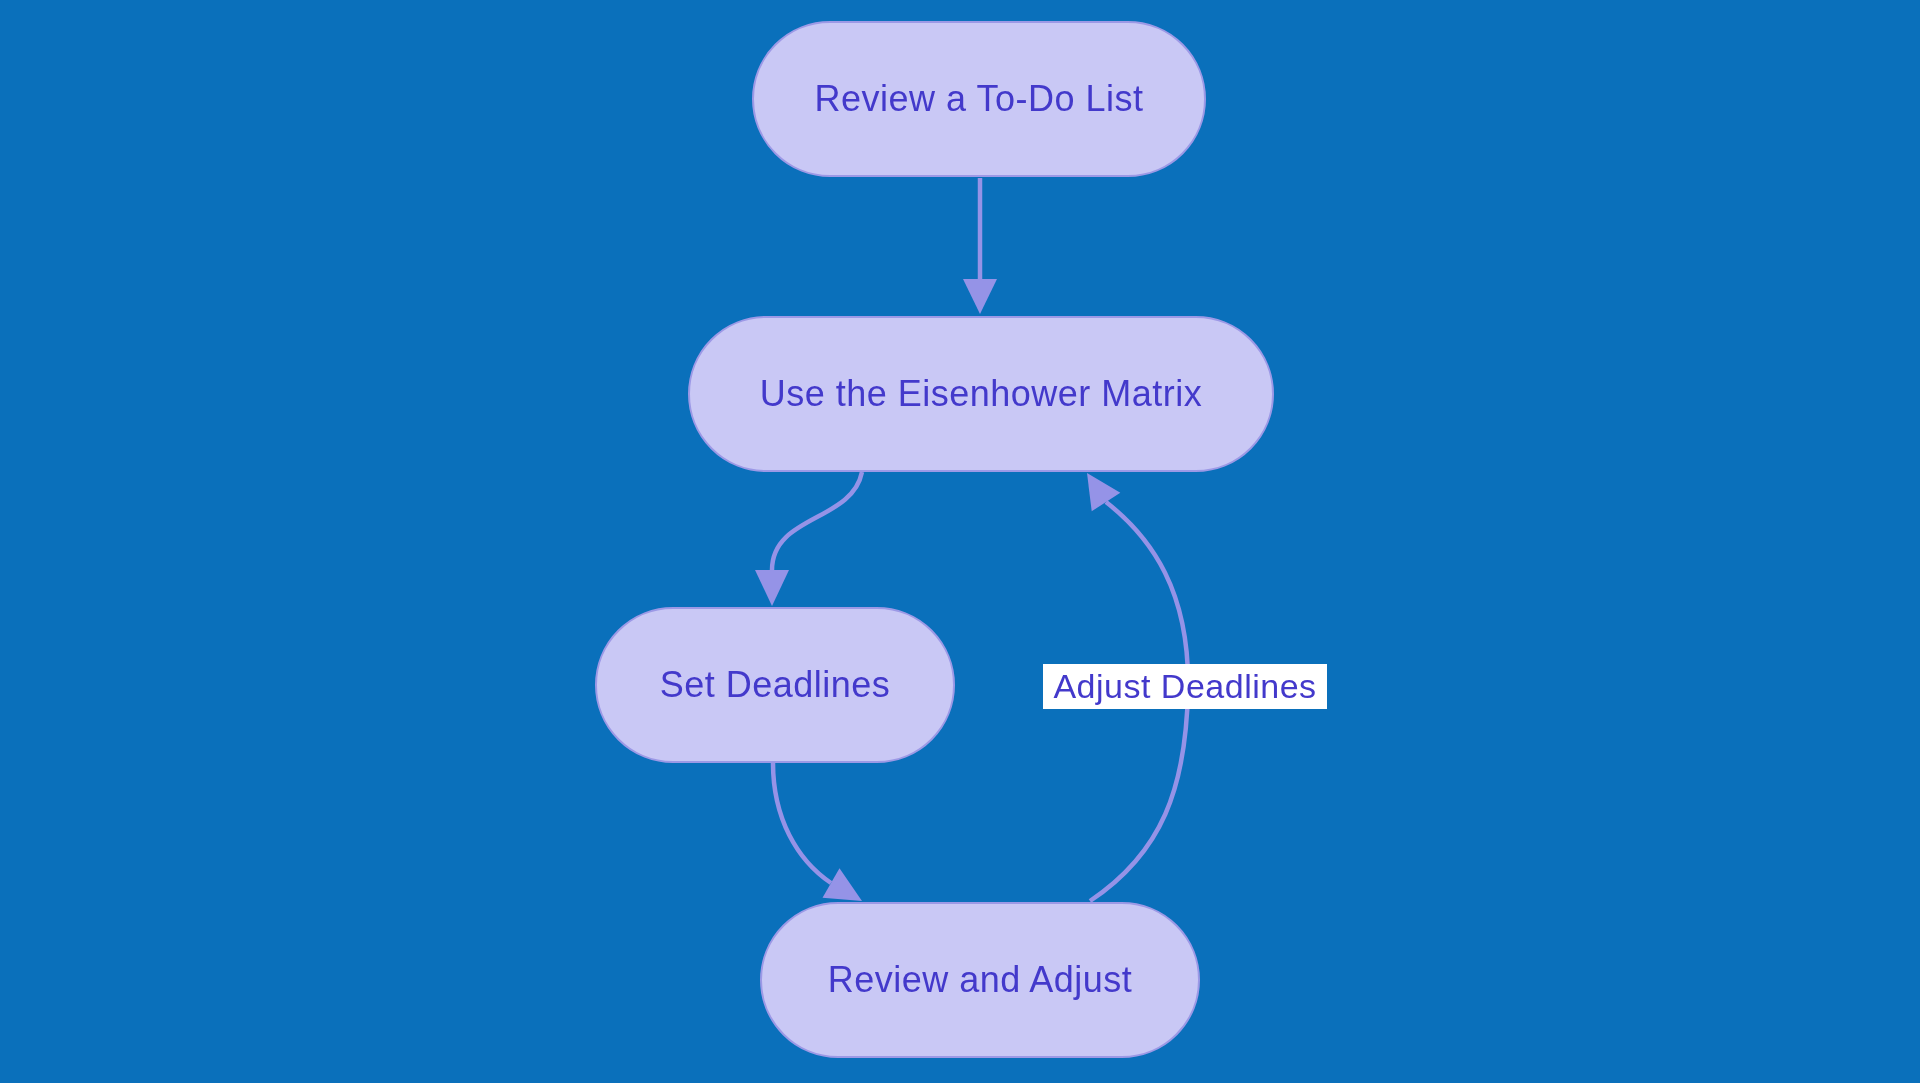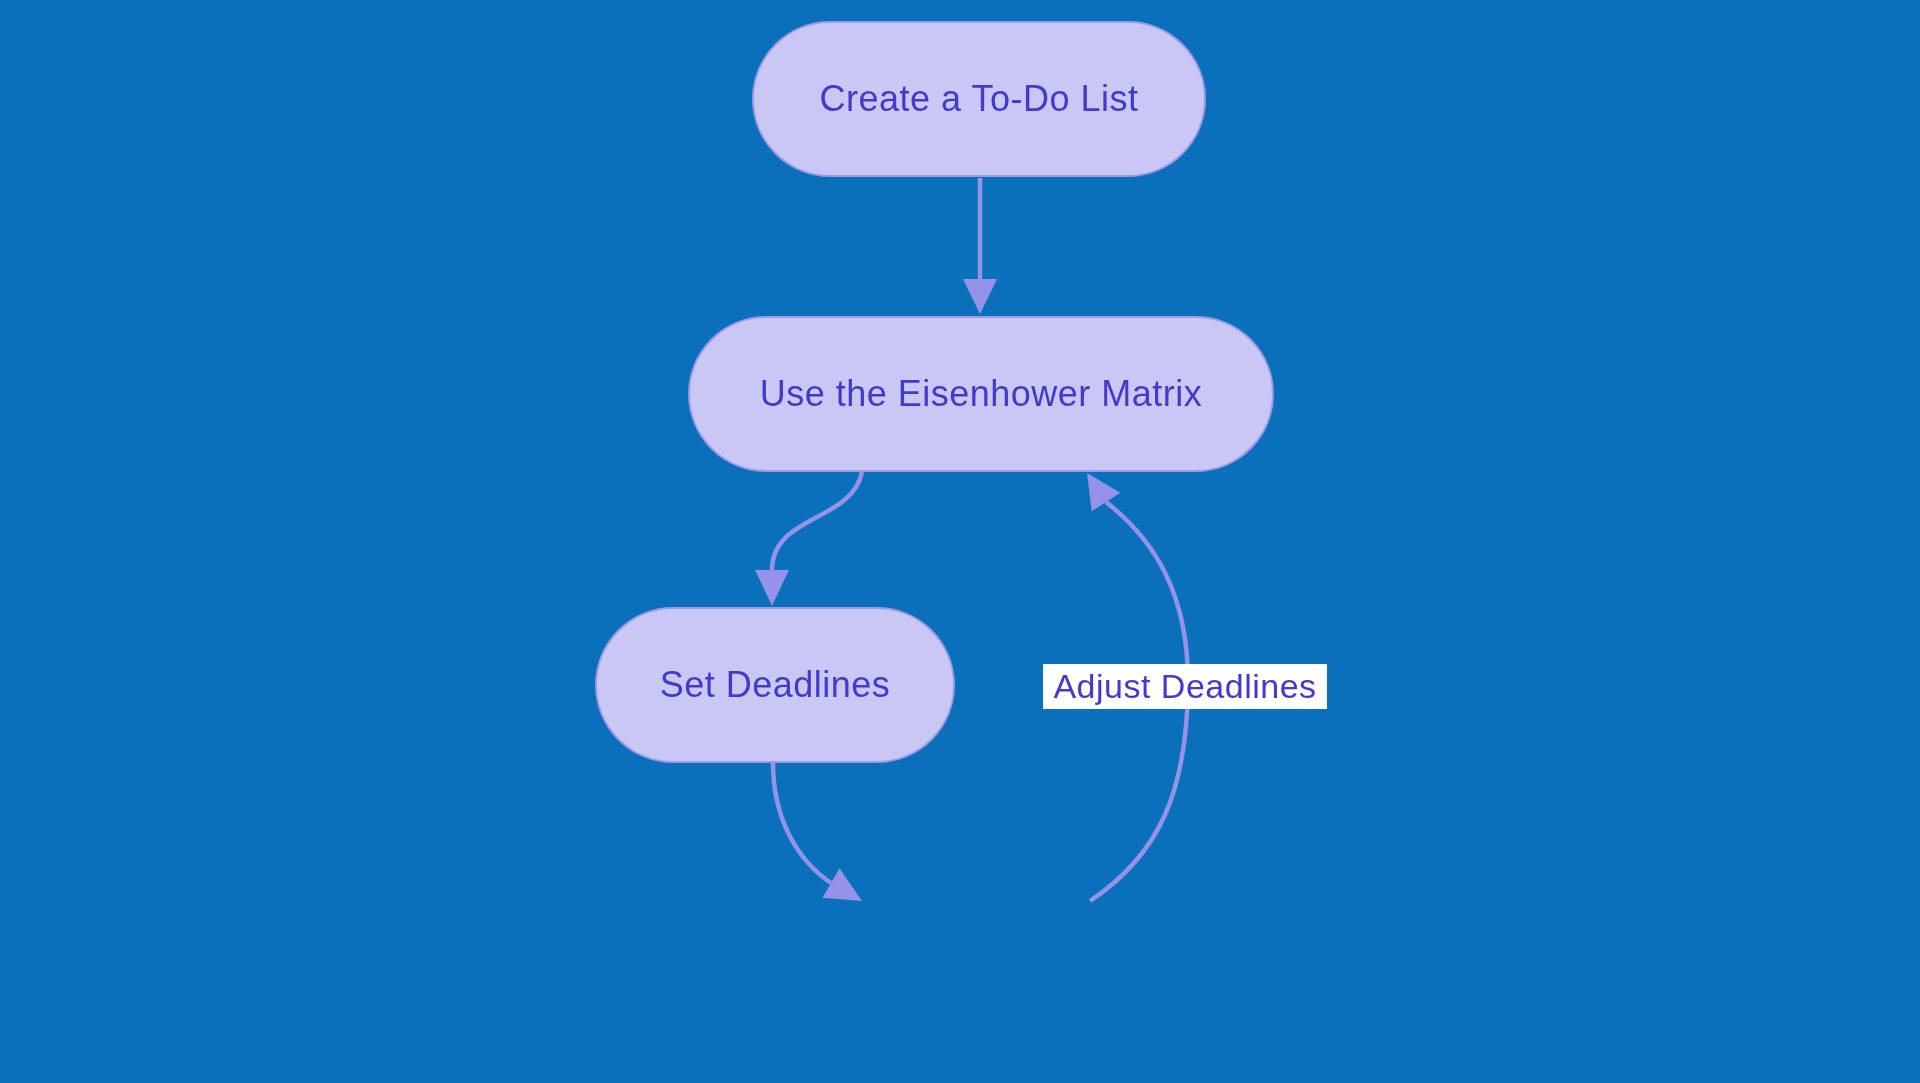--- a/index.html
+++ b/index.html
@@ -91,27 +91,30 @@
       <polygon points="862,901 822.5,897.7 839.5,868.3"></polygon>
     </g>
 
     <g>
       <path d="M 1090 901 C 1162 853 1186 788 1188 690 C 1190 592 1152 538 1106 502"></path>
       <polygon points="1087,473 1120.3,492.7 1091.7,511.3"></polygon>
     </g>
   </svg>
 
   <div class="node node-create">
-    <span>Create a To-Do List</span>
+    <span>Review a To-Do List</span>
   </div>
 
   <div class="node node-matrix">
     <span>Use the Eisenhower Matrix</span>
   </div>
 
   <div class="node node-deadline">
     <span>Set Deadlines</span>
   </div>
 
+  <div class="node node-review">
+    <span>Review and Adjust</span>
+  </div>
 
   <div class="edge-label">Adjust Deadlines</div>
 
 </div>
 
 </body></html>

